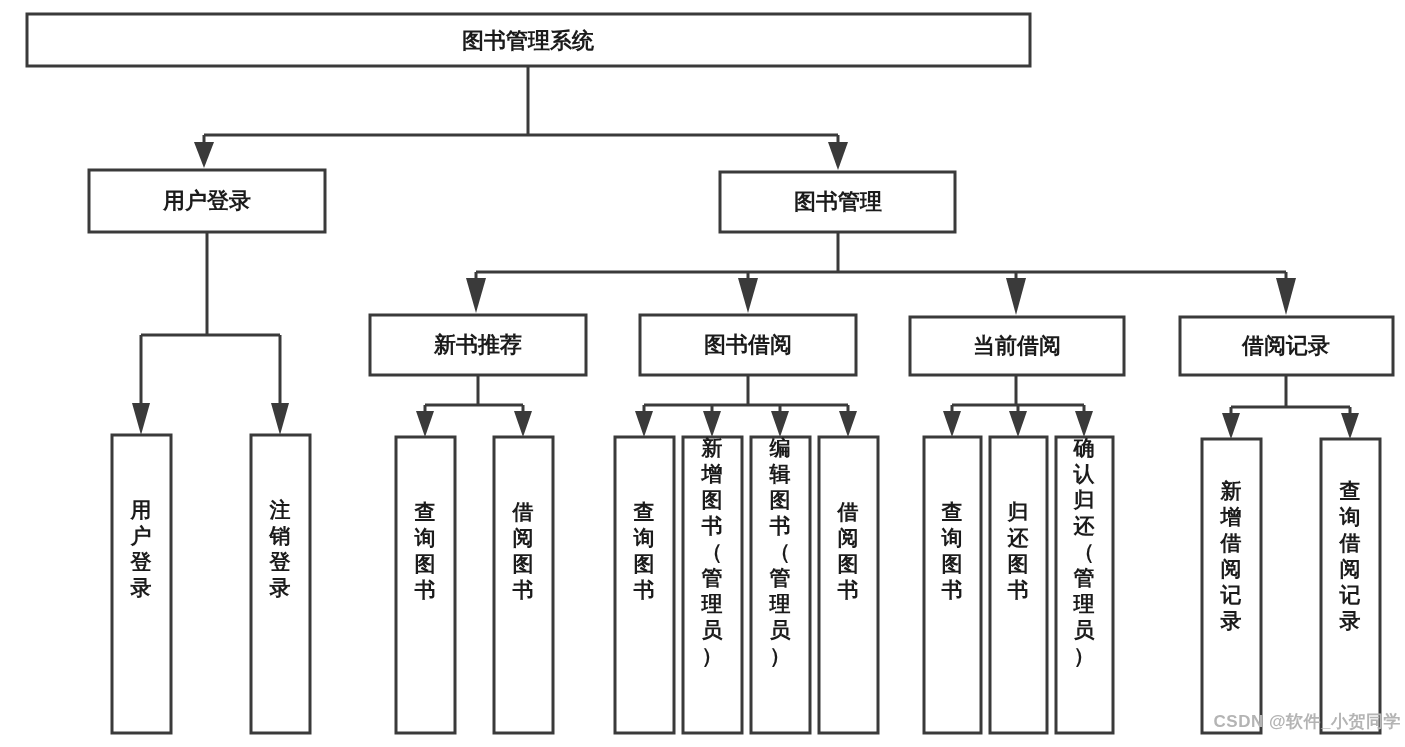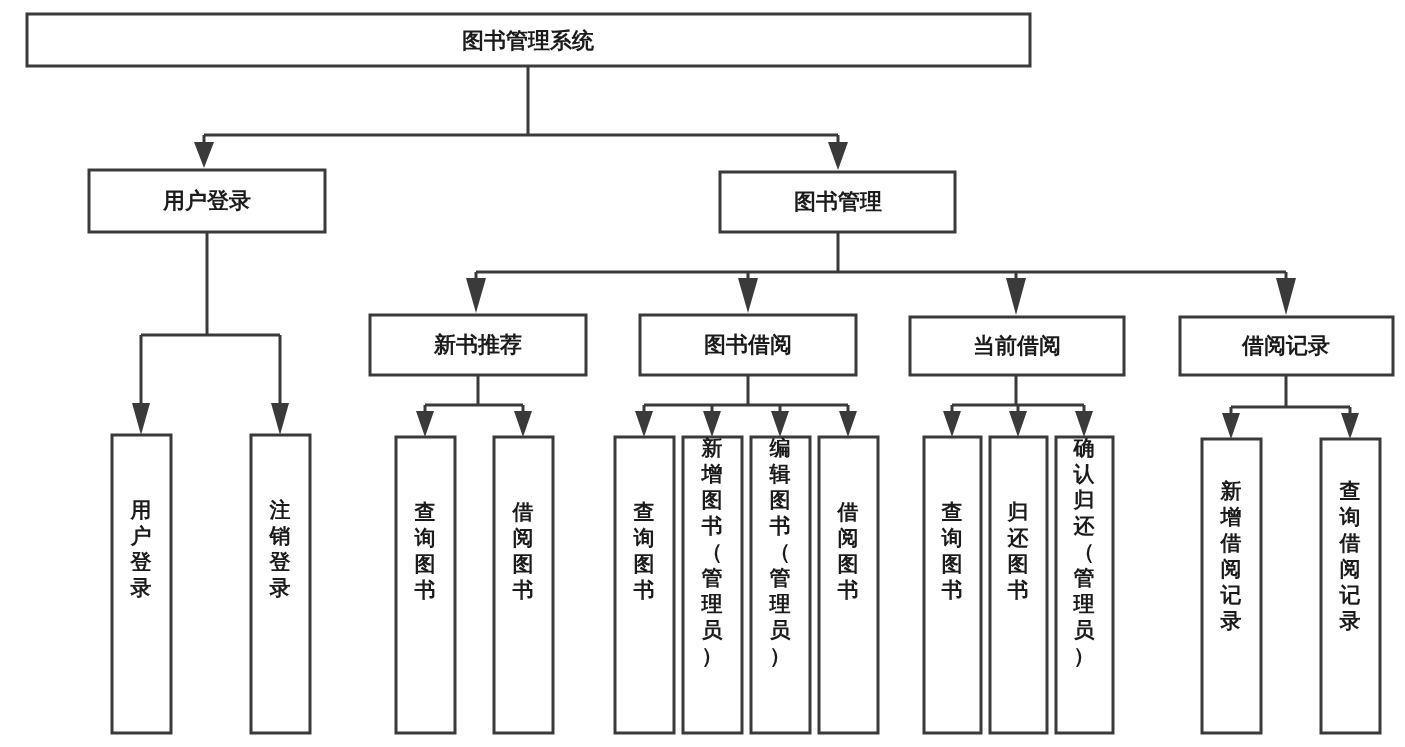--- a/index.html
+++ b/index.html
@@ -230,13 +230,14 @@
       <rect class="node-box" x="1194" y="439" width="59" height="294"></rect>
       <text class="node-label-vertical" x="1223" y="498"><tspan x="1223" dy="0">新</tspan><tspan x="1223" dy="26">增</tspan><tspan x="1223" dy="26">借</tspan><tspan x="1223" dy="26">阅</tspan><tspan x="1223" dy="26">记</tspan><tspan x="1223" dy="26">录</tspan></text>
     </g>
     <g>
       <rect class="node-box" x="1313" y="439" width="59" height="294"></rect>
       <text class="node-label-vertical" x="1342" y="498"><tspan x="1342" dy="0">查</tspan><tspan x="1342" dy="26">询</tspan><tspan x="1342" dy="26">借</tspan><tspan x="1342" dy="26">阅</tspan><tspan x="1342" dy="26">记</tspan><tspan x="1342" dy="26">录</tspan></text>
     </g>
 
   </svg>
 
+  <div class="watermark">CSDN @软件_小贺同学</div>
 </div>
 
 </body></html>

